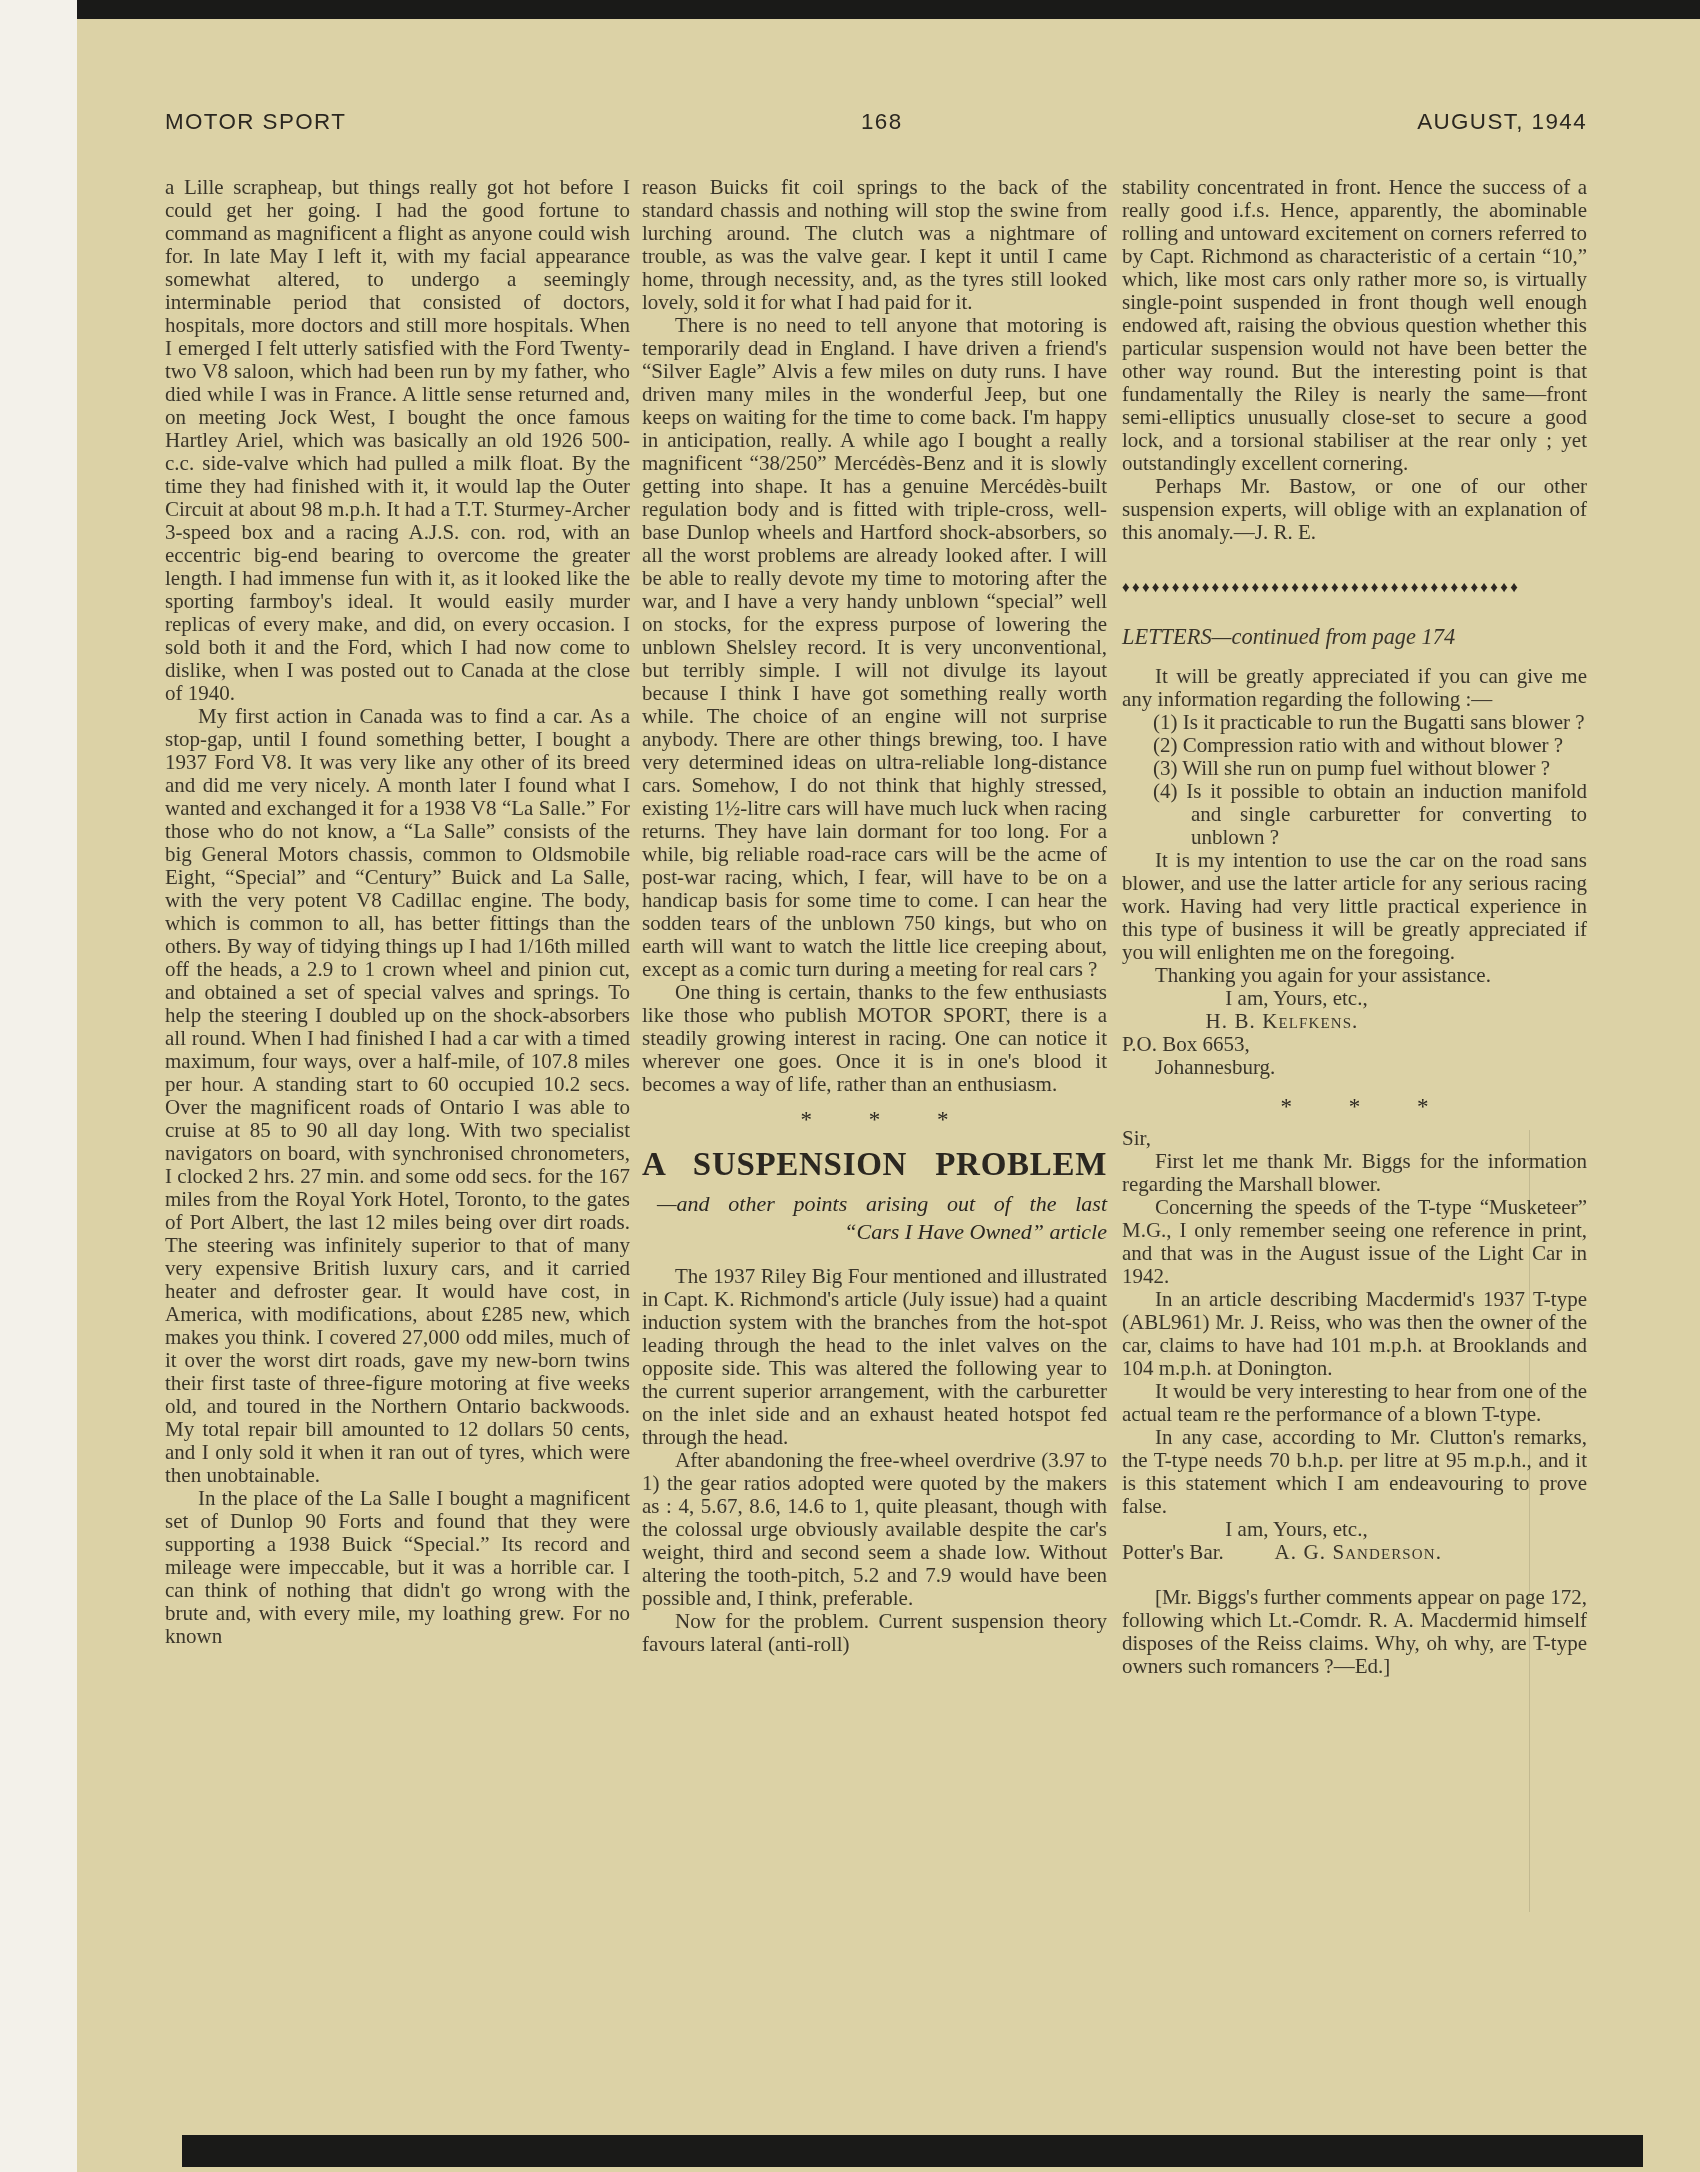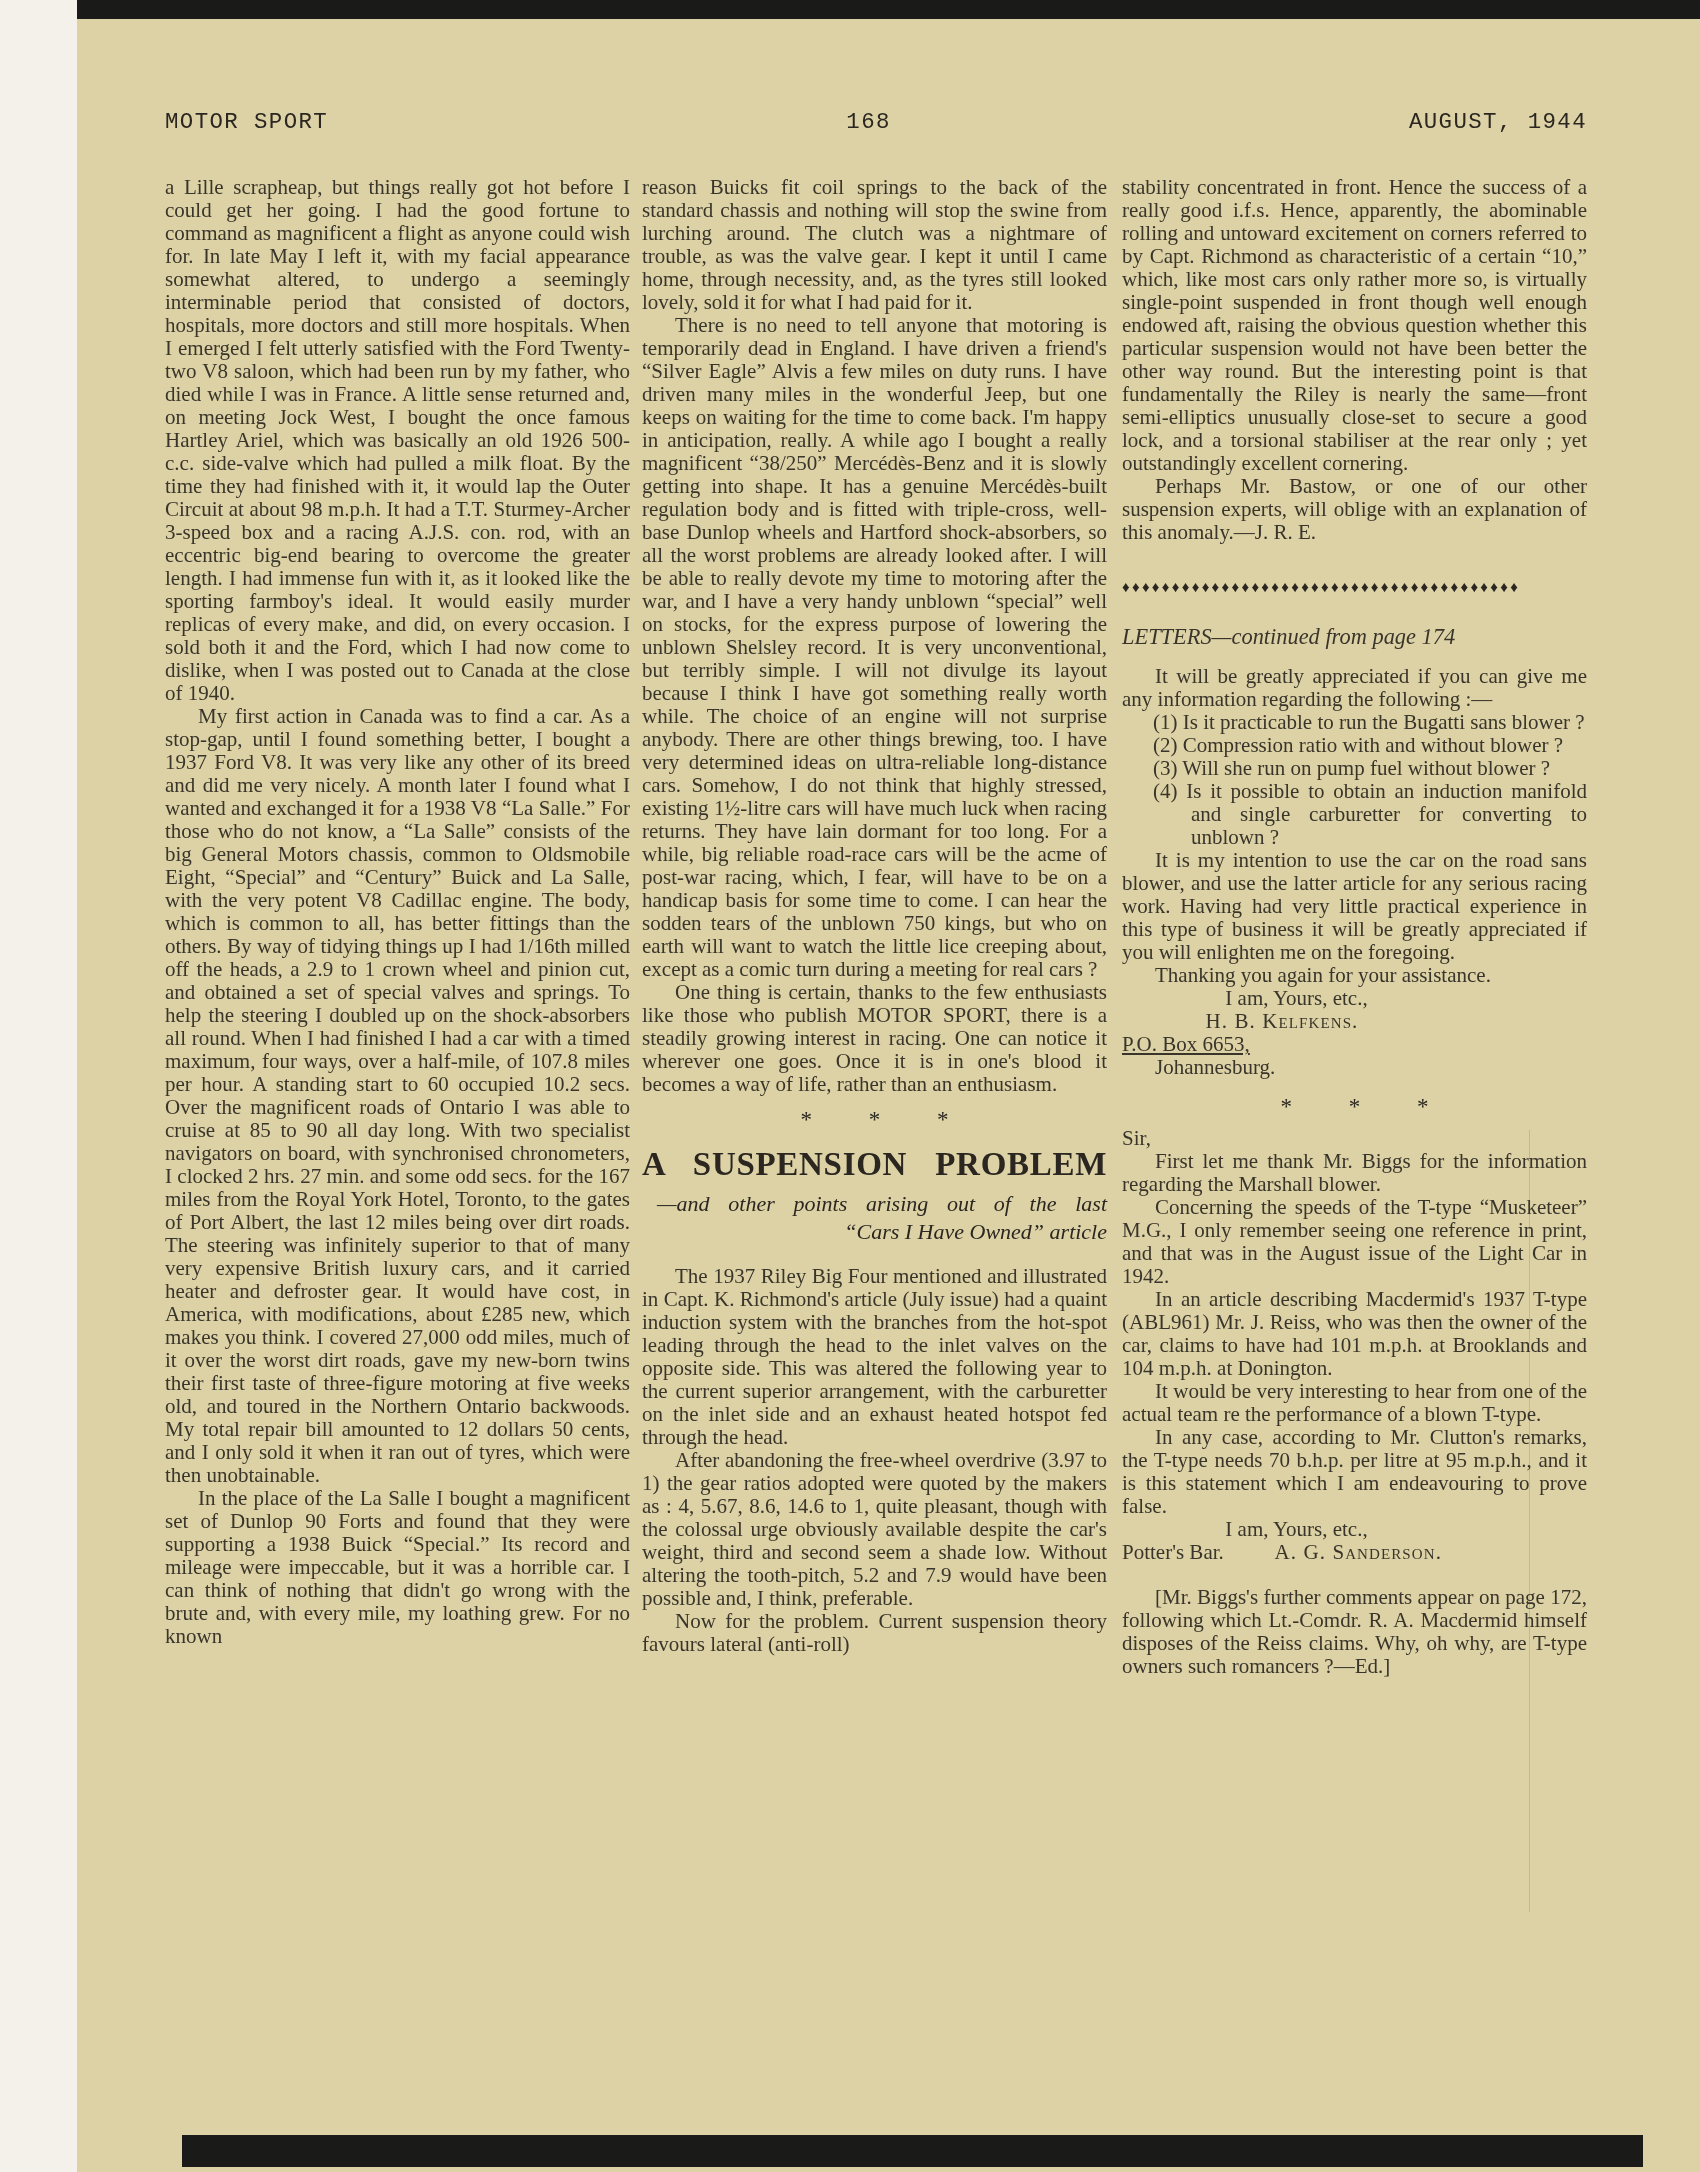--- a/index.html
+++ b/index.html
@@ -17,21 +17,21 @@
   }
   .page{position:absolute;left:0;top:0;width:1701px;height:2172px;background:var(--paper);}
   .bar-top{position:absolute;left:77px;top:0;right:0;height:19px;background:var(--scan_bar);}
   .margin-left{position:absolute;left:0;top:0;width:77px;height:2172px;background:var(--scan_margin);}
   .bar-bottom{position:absolute;left:182px;top:2135px;width:1461px;height:32px;background:var(--scan_bar);}
   .crease{position:absolute;left:1529px;top:1130px;width:1.4px;height:782px;background:rgba(80,70,50,0.18);}
 
   .header{
     position:absolute;top:109px;left:165px;width:1422px;
     display:flex;justify-content:space-between;align-items:baseline;
-    font-family:Liberation Mono, monospace;
+    font-family:Liberation Sans, sans-serif;
     font-size:22.4px;letter-spacing:1.4px;color:var(--heading_ink);
   }
 
   .col{
     position:absolute;top:176px;width:465px;
     font-size:21px;line-height:23px;
     text-align:justify;color:var(--ink);
   }
   #col1{left:165px;}
   #col2{left:642px;}
@@ -62,21 +62,21 @@
     font-size:15px;letter-spacing:2.3px;
     white-space:nowrap;overflow:hidden;color:var(--heading_ink);
   }
   .letters-heading{
     font-style:italic;font-size:22.4px;margin:0 0 17.4px 0;text-indent:0;
     color:var(--ink);
   }
   .q{padding-left:69px;text-indent:-38px !important;}
   .vale{text-align:center;text-indent:0 !important;padding-right:116px;}
   .sig{text-align:center;text-indent:0 !important;padding-right:145px;font-variant:small-caps;letter-spacing:1.1px;}
-  .addr1{text-indent:0 !important;text-decoration:underline;}
+  .addr1{text-indent:0 !important;}
   .addr2{text-indent:33px;}
   .salutation{text-indent:0 !important;}
   .editor-note{margin-top:22px !important;}
   .place-sig{display:flex;justify-content:space-between;padding-right:145px;}
   .place-sig .sc{font-variant:small-caps;letter-spacing:1.1px;}
 </style>
 </head>
 <body>
 
 <div class="page">

